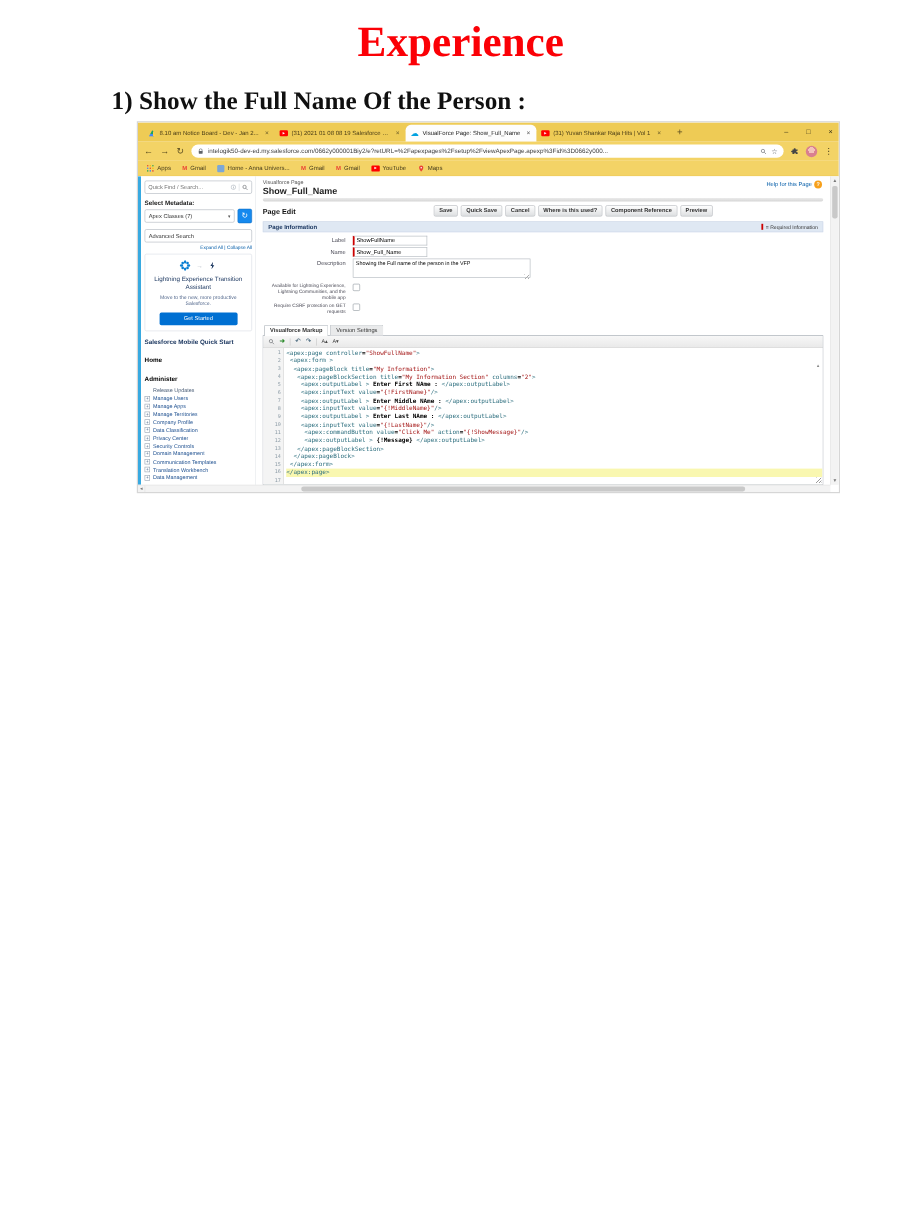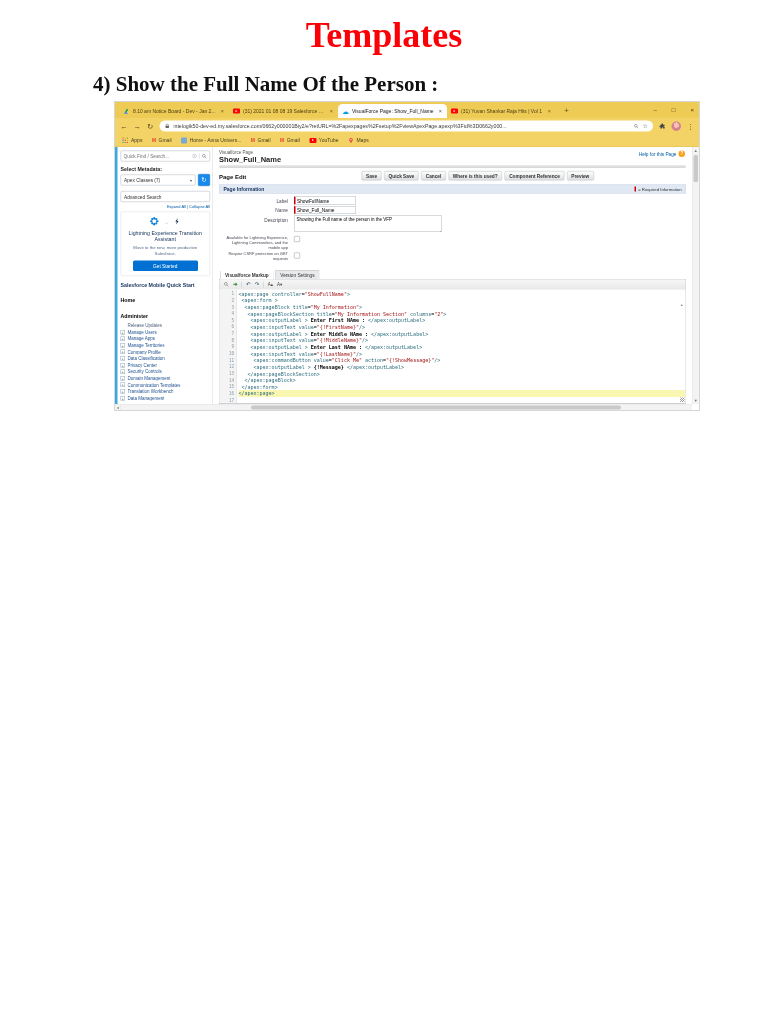--- a/index.html
+++ b/index.html
@@ -141,22 +141,22 @@
   .vscroll{position:absolute;right:0;top:0;bottom:12px;width:14px;background:#f3f3f3;border-left:1px solid #e2e2e2;}
   .vs-arrow{position:absolute;left:0;right:0;text-align:center;font-size:8px;color:#777;}
   .vs-thumb{position:absolute;left:2px;right:2px;top:16px;height:54px;background:#c9c9c9;border-radius:3px;}
   .hscroll{position:absolute;left:0;right:14px;bottom:0;height:12px;background:#f3f3f3;border-top:1px solid #e2e2e2;}
   .hs-thumb{position:absolute;left:272px;width:740px;top:2px;height:8px;background:#c9c9c9;border-radius:4px;}
   .hs-left{position:absolute;left:0;top:0;width:12px;height:12px;font-size:7px;color:#777;text-align:center;line-height:12px;border-right:1px solid #e2e2e2;}
 </style>
 </head>
 <body>
 
-<div class="doc-title">Templates</div>
-<div class="doc-item">4) Show the Full Name Of the Person :</div>
+<div class="doc-title">Experience</div>
+<div class="doc-item">1) Show the Full Name Of the Person :</div>
 
 <div class="shot-wrap">
   <div class="shot">
 
     <div class="tabstrip">
       <div style="display:flex;align-items:flex-end;" id="tab-list">
           <div class="tab">
             <span class="icon i-drive"></span>
             <span class="tab-title">8.10 am Notice Board - Dev - Jan 2...</span>
             <span class="tab-close">×</span>

